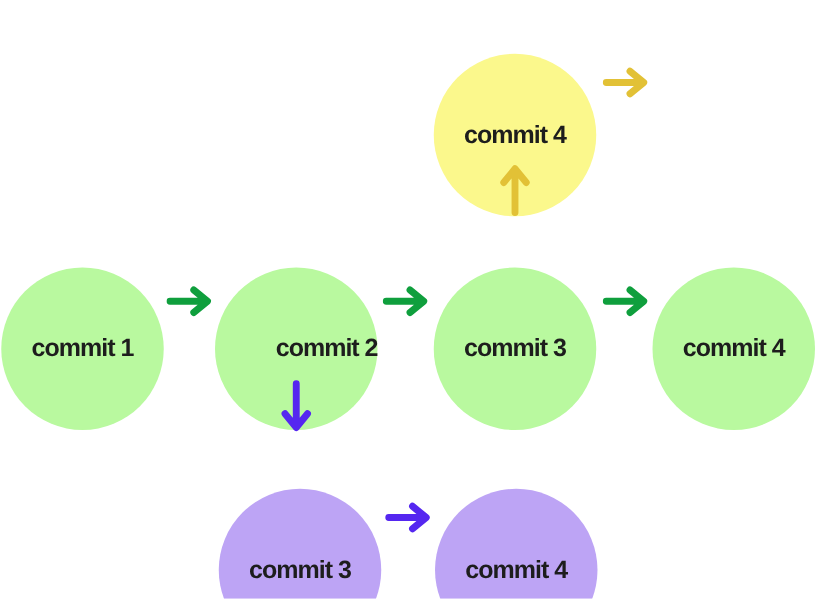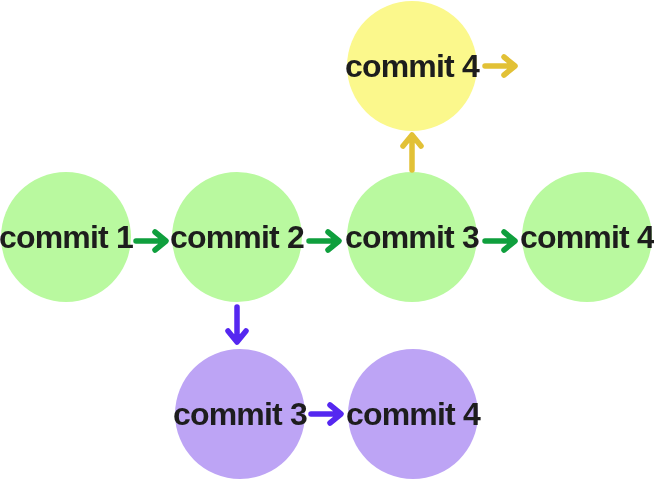--- a/index.html
+++ b/index.html
@@ -13,45 +13,46 @@
   }
   .node {
     position: absolute;
     width: 130px;
     height: 130px;
     border-radius: 50%;
     display: flex;
     align-items: center;
     justify-content: center;
     font-weight: 700;
-    font-size: 32px;
+    font-size: 20px;
     letter-spacing: -0.8px;
     color: #1d1d1d;
     white-space: nowrap;
+    margin-top: 42px;
   }
   .node.green  { background: #b9f99f; }
   .node.yellow { background: #fbf88c; }
   .node.purple { background: #bda4f5; }
 
   .arrow { position: absolute; }
   .arrow path {
     fill: none;
     stroke-width: 5.5;
     stroke-linecap: round;
     stroke-linejoin: round;
   }
   .arrow.green  path { stroke: #0f9f3d; }
   .arrow.yellow path { stroke: #e2c136; }
   .arrow.purple path { stroke: #5527f0; }
 
   
   #n-y4 { left: 347px; top: 1px; }
   #n-y5 { left: 523px; top: 1px; }
   #n-g1 { left: 1px;   top: 172px; }
-  #n-g2 { left: 172px; top: 172px; }
+  #n-g2 { left: 172px; top: 172px; justify-content: flex-end; }
   #n-g3 { left: 347px; top: 172px; }
   #n-g4 { left: 522px; top: 172px; }
   #n-p3 { left: 175px; top: 349px; }
   #n-p4 { left: 348px; top: 349px; }
 
   
   #a-g1-g2 { left: 133px; top: 227px; }
   #a-g2-g3 { left: 306px; top: 227px; }
   #a-g3-g4 { left: 482px; top: 227px; }
   #a-y4-y5 { left: 482px; top: 52px;  }

